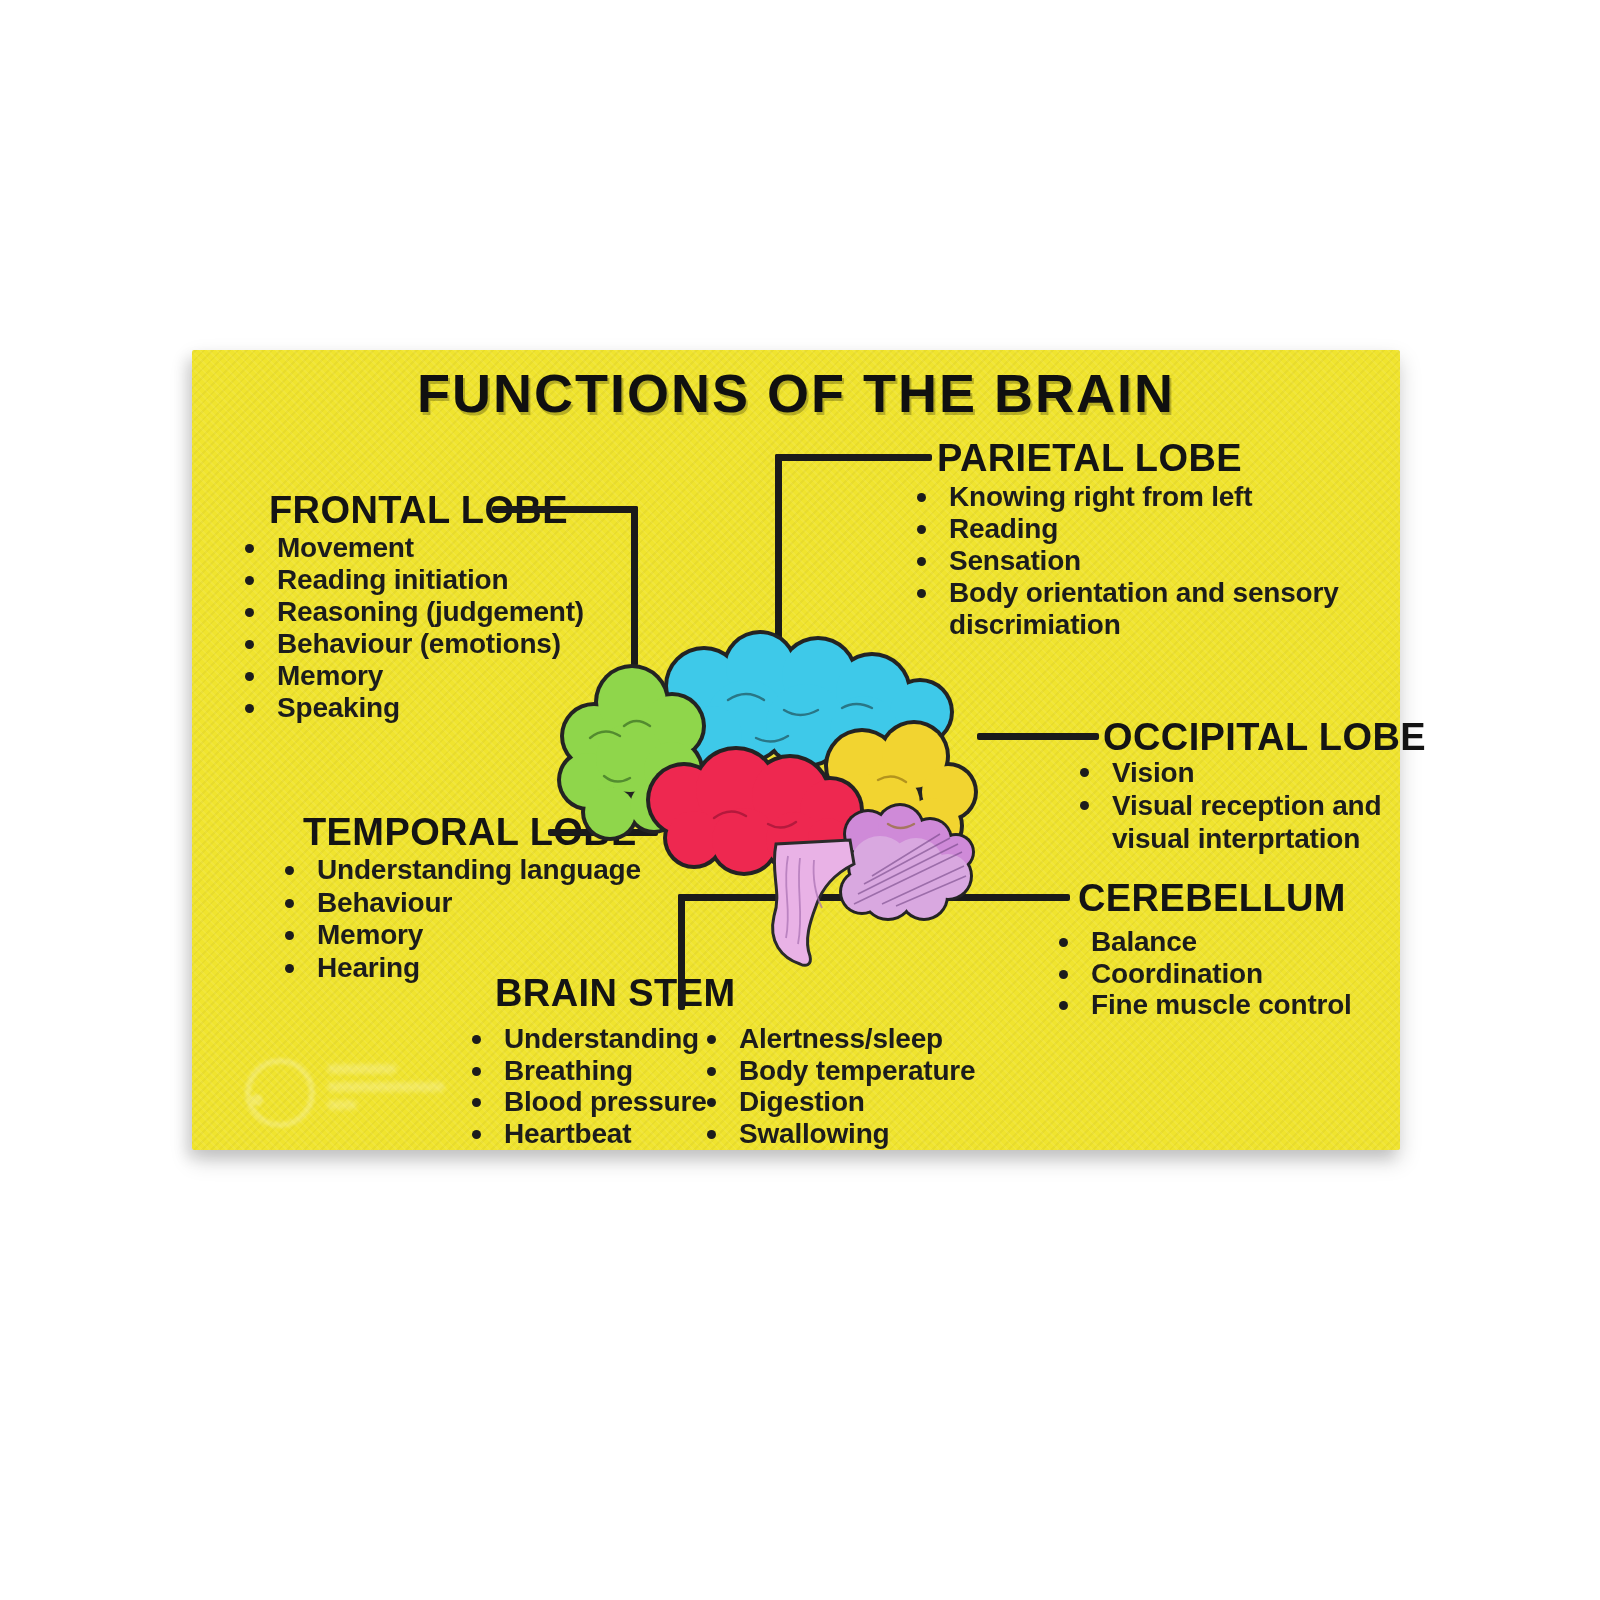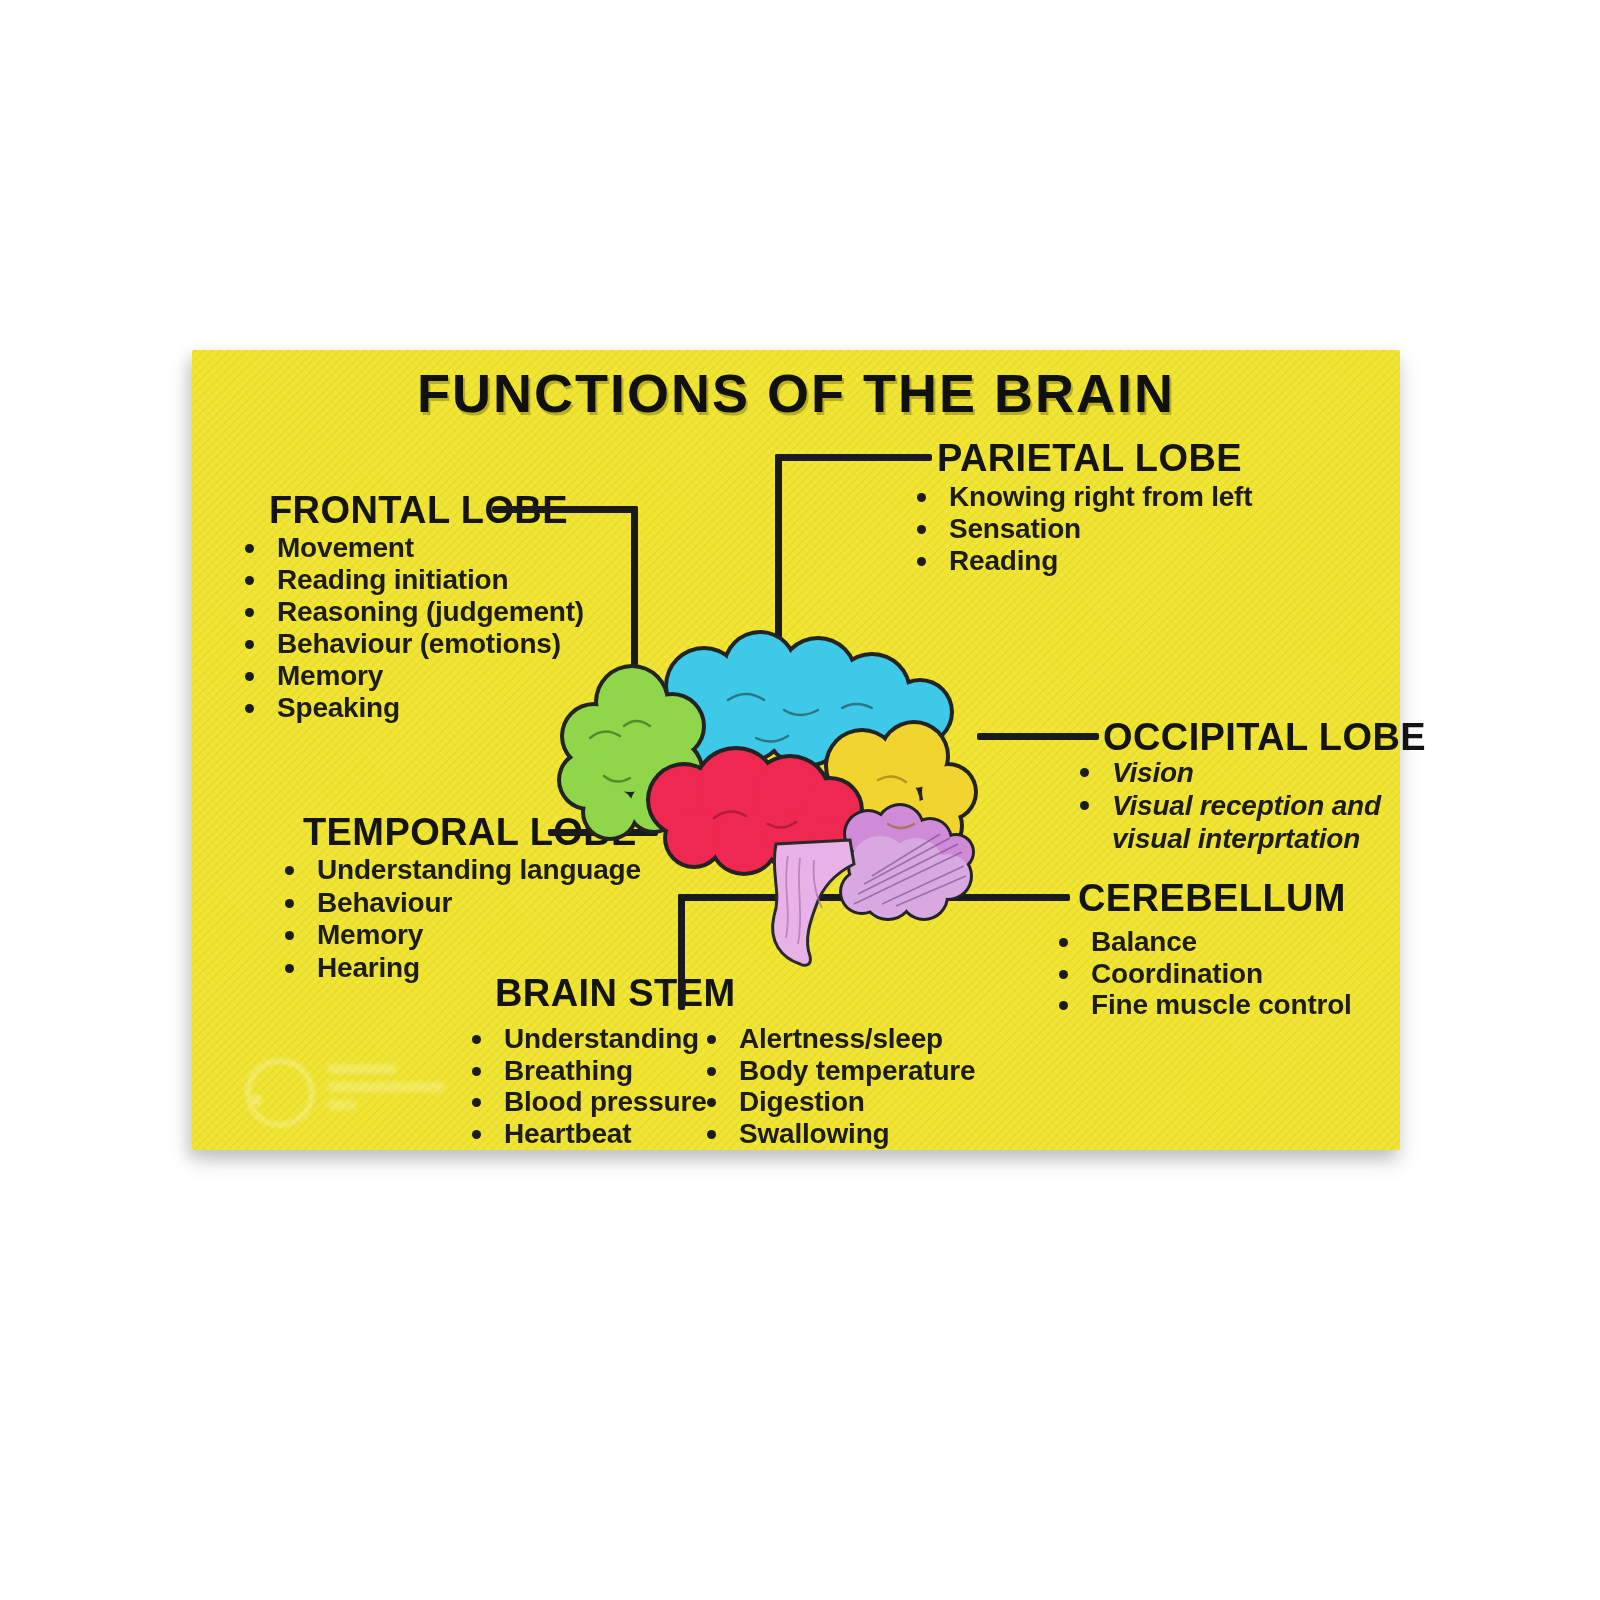--- a/index.html
+++ b/index.html
@@ -30,21 +30,21 @@
   ul.flist li {
     position:relative; padding-left:34px; color:#1c1c1c;
     font-size:28px; font-weight:700; letter-spacing:-0.2px;
   }
   ul.flist li::before {
     content:""; position:absolute; left:2px; top:12px; width:9px; height:9px;
     border-radius:50%; background:#1c1c1c;
   }
   .lh32   li { line-height:32px; }
   .lh325  li { line-height:32.5px; }
-  .lh33   li { line-height:33px;font-style:italic; }
+  .lh33   li { line-height:33px; }
   .lh315  li { line-height:31.5px; }
   .w400 { max-width:400px; }
   .w280 { max-width:280px; }
   .line { position:absolute; background:#1a1a1a; border-radius:2px; z-index:2; }
   .brain-svg { position:absolute; z-index:3; }
   .watermark { position:absolute; left:45px; top:700px; width:230px; height:80px; z-index:4; opacity:0.6; }
   .wm-circle {
     position:absolute; left:8px; top:8px; width:58px; height:58px; border-radius:50%;
     border:6px solid rgba(255,255,255,0.40); filter:blur(1.5px);
   }
@@ -225,22 +225,23 @@
       <li>Reading initiation</li>
       <li>Reasoning (judgement)</li>
       <li>Behaviour (emotions)</li>
       <li>Memory</li>
       <li>Speaking</li>
     </ul>
 
     <div class="heading" style="left:745px; top:89px;">PARIETAL LOBE</div>
     <ul class="flist lh32" style="left:723px; top:131px;">
       <li>Knowing right from left</li>
+      <li>Reading</li>
       <li>Sensation</li>
-      <li>Reading</li>
+      <li class="w400">Body orientation and sensory discrimiation</li>
     </ul>
 
     <div class="heading" style="left:911px; top:368px;">OCCIPITAL LOBE</div>
     <ul class="flist lh33" style="left:886px; top:406px;">
       <li>Vision</li>
       <li class="w280">Visual reception and visual interprtation</li>
     </ul>
 
     <div class="heading" style="left:111px; top:463px;">TEMPORAL LOBE</div>
     <ul class="flist lh325" style="left:91px; top:504px;">

